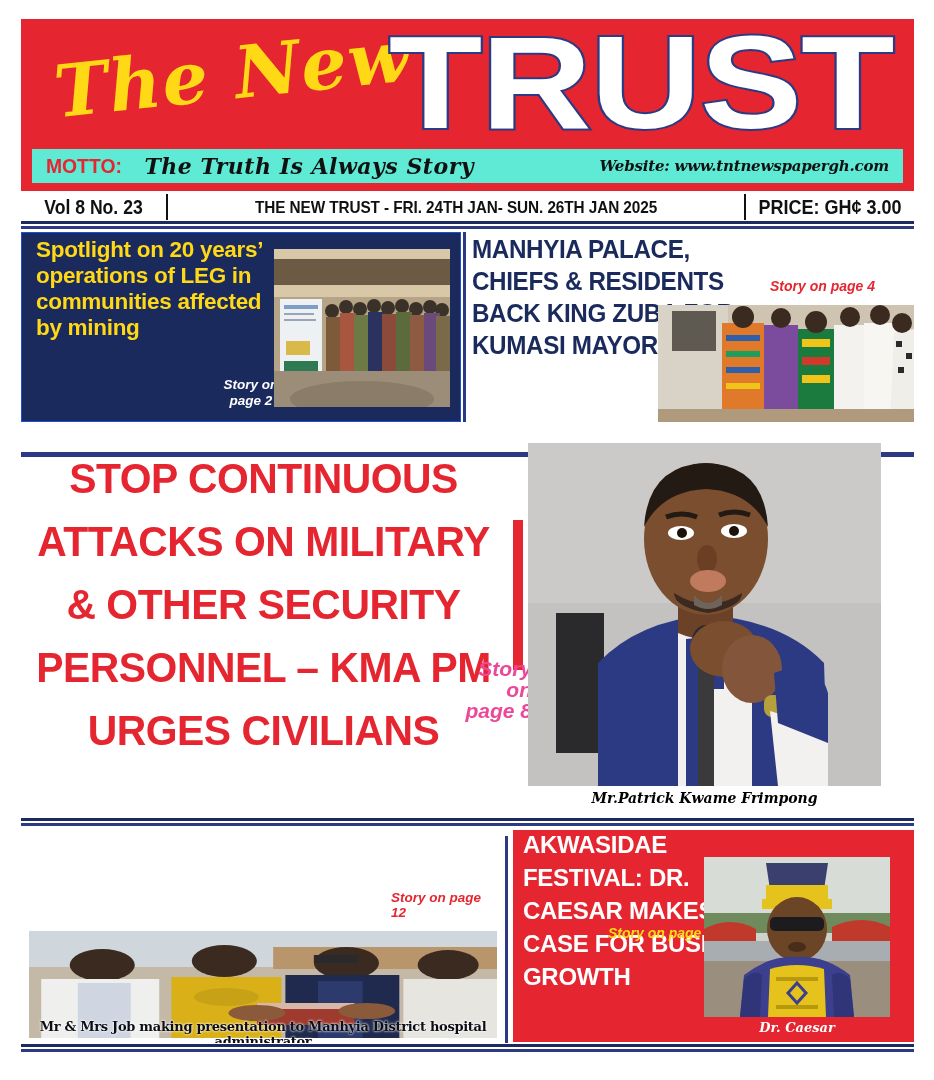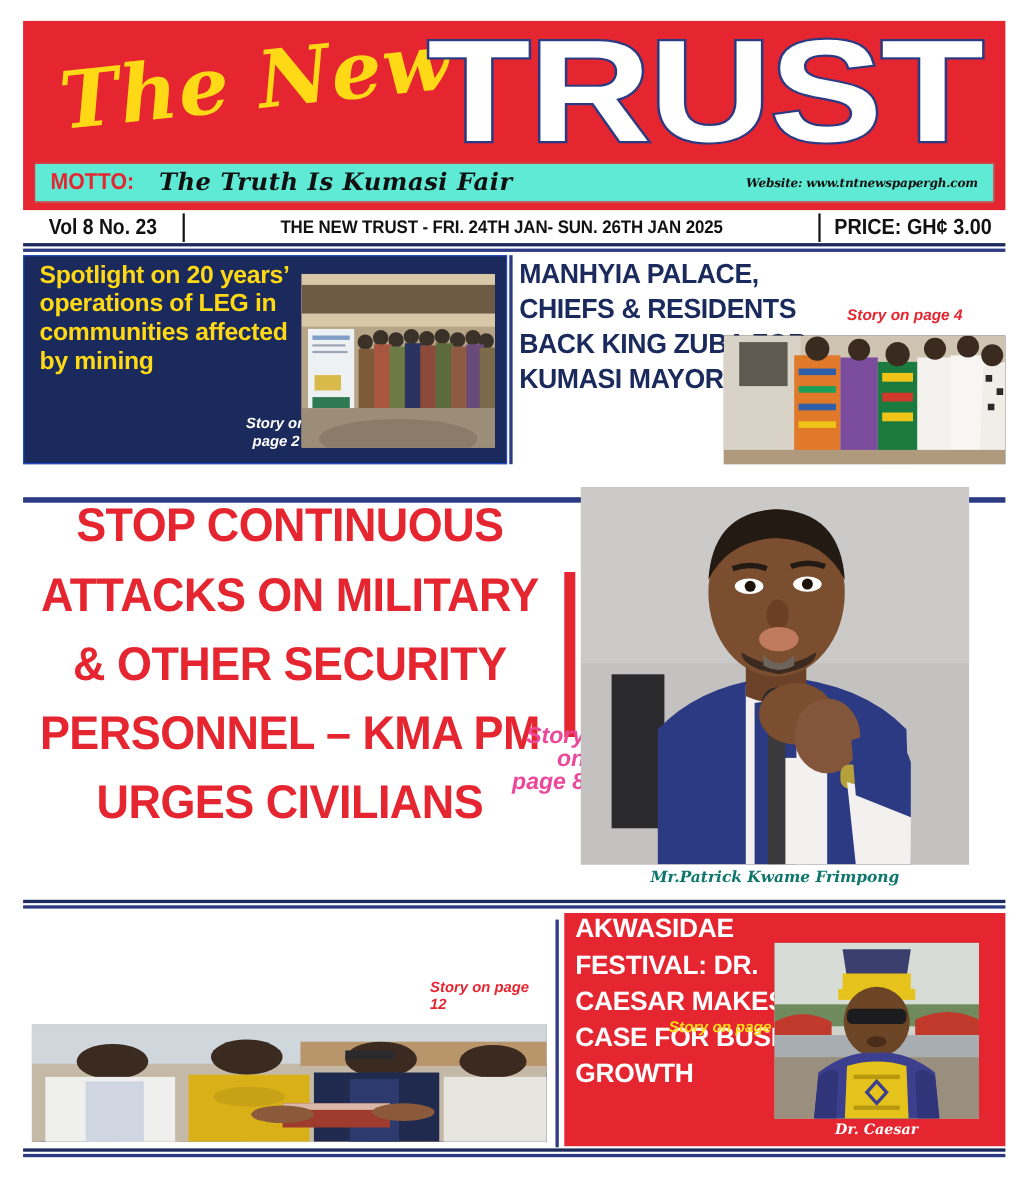--- a/index.html
+++ b/index.html
@@ -98,21 +98,21 @@
     margin-left: 16px;
     letter-spacing: 0.5px;
   }
   .motto-website {
     position: absolute;
     right: 14px;
     color: #111111;
     font-family: "DejaVu Serif", serif;
     font-style: italic;
     font-weight: bold;
-    font-size: 11px;
+    font-size: 15px;
     letter-spacing: -0.2px;
   }
 
   
   .folio {
     position: absolute;
     left: 21px; top: 192px;
     width: 893px;
     height: 30px;
     box-sizing: border-box;
@@ -285,21 +285,21 @@
     width: 353px;
     height: 343px;
     overflow: hidden;
     background: #b9b7b4;
   }
   .lead-caption {
     position: absolute;
     left: 528px; top: 790px;
     width: 353px;
     text-align: center;
-    color: #0f766e;
+    color: #000000;
     font-family: "DejaVu Serif", serif;
     font-style: italic;
     font-weight: bold;
     font-size: 14px;
   }
   .lead-accent {
     position: absolute;
     left: 513px; top: 520px;
     width: 10px; height: 150px;
     background: #e52630;
@@ -420,21 +420,21 @@
 <body>
 
 <div class="page">
 
   <div class="masthead">
     <div class="logo-script">The New</div>
     <div class="logo-trust">TRUST</div>
 
     <div class="motto-bar">
       <span class="motto-label">MOTTO:</span>
-      <span class="motto-text">The Truth Is Kumasi Fair</span>
+      <span class="motto-text">The Truth Is Always Story</span>
       <span class="motto-website">Website: www.tntnewspapergh.com</span>
     </div>
   </div>
 
   <div class="folio">
     <span class="folio-vol">Vol 8 No. 23</span>
     <span class="folio-sep"></span>
     <span class="folio-mid">THE NEW TRUST - FRI. 24TH JAN- SUN. 26TH JAN 2025</span>
     <span class="folio-sep"></span>
     <span class="folio-price">PRICE: GH¢ 3.00</span>
@@ -655,20 +655,21 @@
             <rect x="184" y="48" width="46" height="59" fill="#e7e5e0"></rect>
             <rect x="112" y="72" width="48" height="22" fill="#9e3b2e"></rect>
             <rect x="112" y="72" width="48" height="6" fill="#d8b7a8"></rect>
             <ellipse cx="112" cy="82" rx="14" ry="8" fill="#8a5a3a"></ellipse>
             <ellipse cx="166" cy="80" rx="14" ry="8" fill="#8a5a3a"></ellipse>
             <rect x="140" y="24" width="22" height="8" fill="#2a2a2c"></rect>
           </svg>
         </div>
       </div>
     </div>
+    <div class="bl-caption">Mr &amp; Mrs Job making presentation to Manhyia District hospital administrator</div>
   </div>
 
   <div class="bottom-divider"></div>
 
   <div class="br">
     <div class="br-head">AKWASIDAE FESTIVAL: DR. CAESAR MAKES CASE FOR BUSINESS GROWTH</div>
     <div class="br-story">Story on page 5</div>
     <div class="br-photo">
       <div class="ph">
         <svg viewBox="0 0 186 160" preserveAspectRatio="none">

